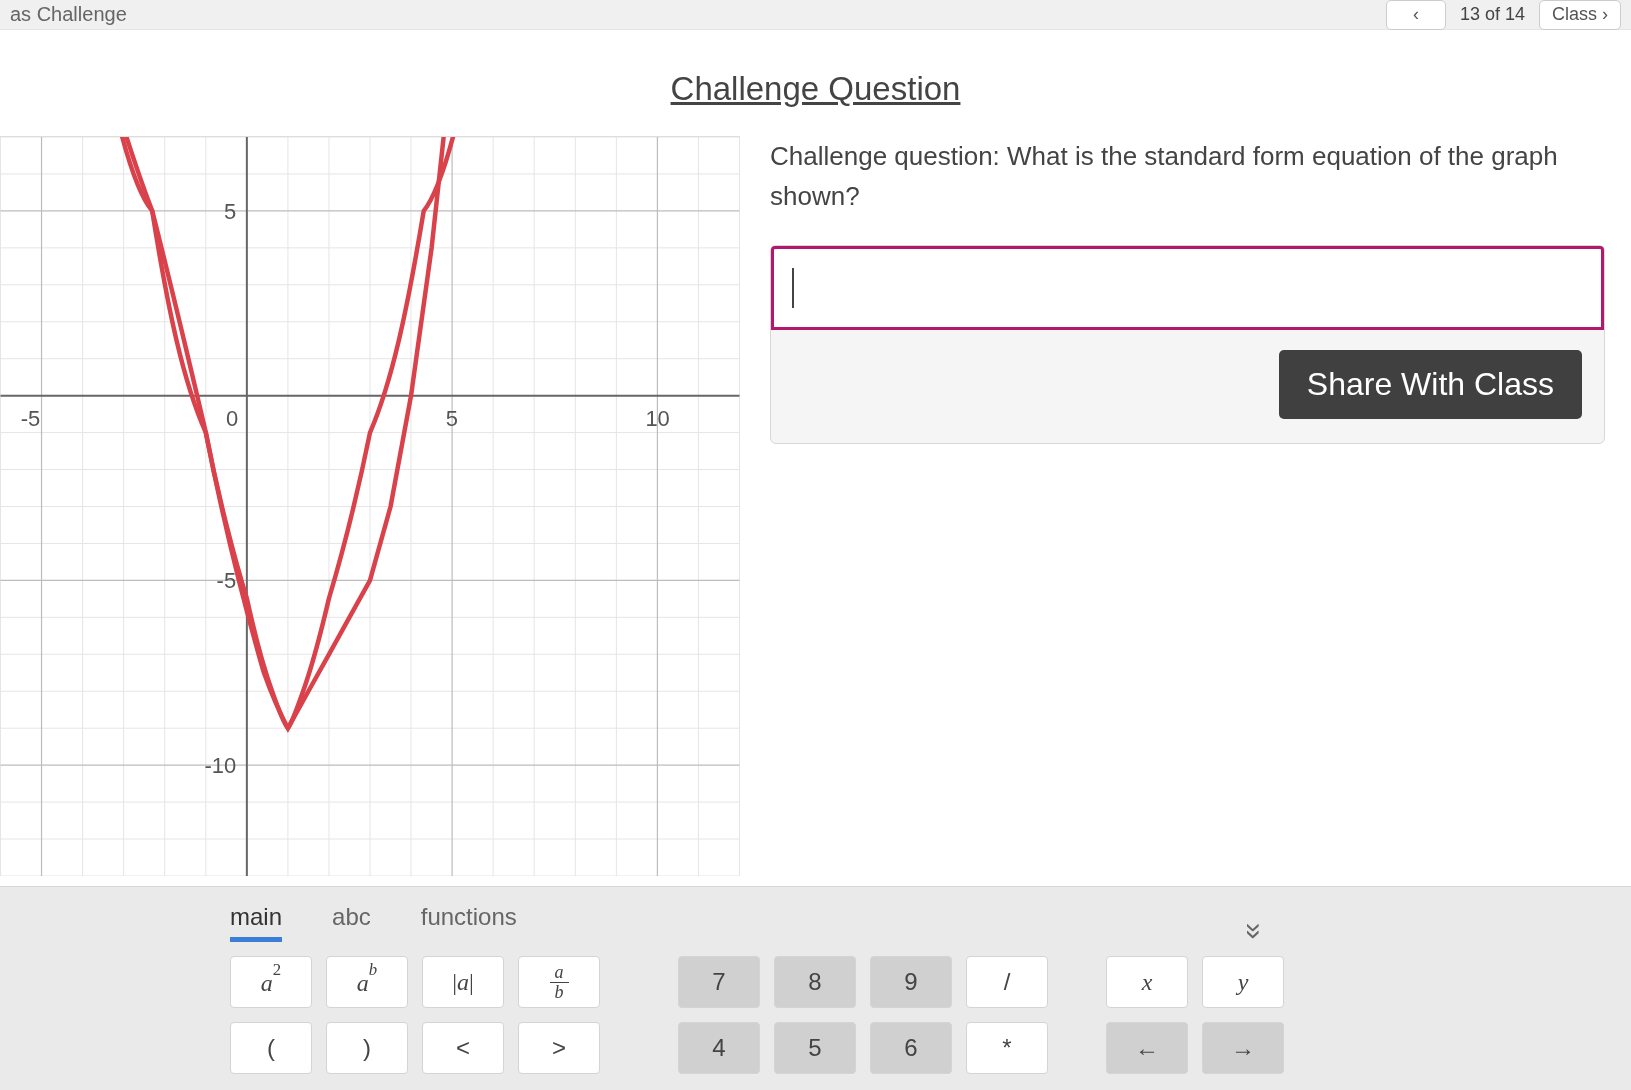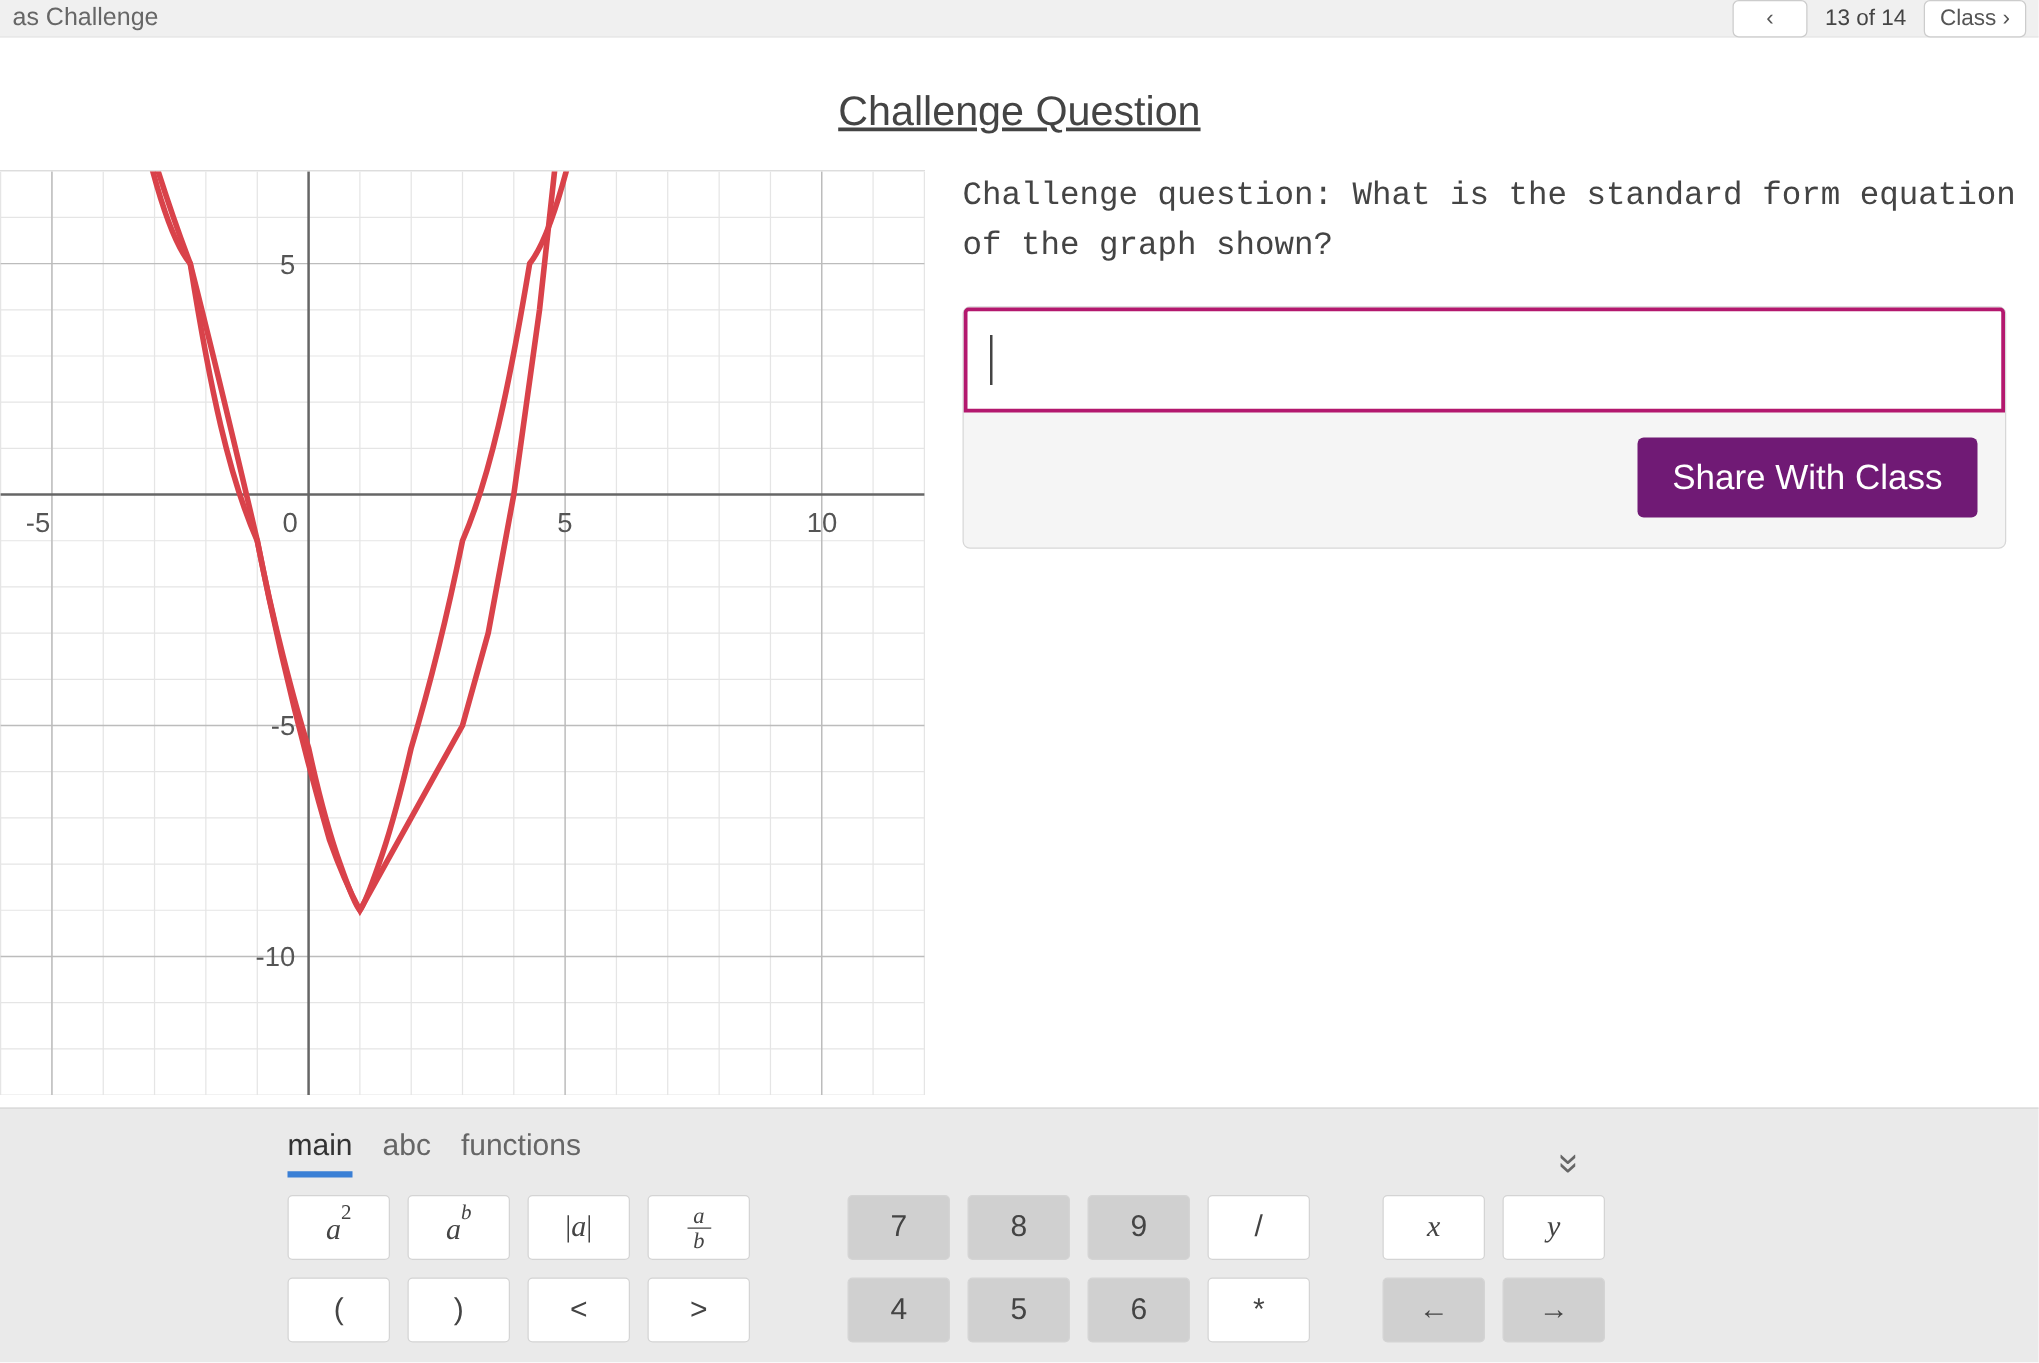--- a/index.html
+++ b/index.html
@@ -68,21 +68,20 @@
   
   .panel {
     flex:1;
     padding-right:10px;
   }
   .question-text {
     font-size:26px;
     color:#444;
     line-height:1.55;
     margin-bottom:28px;
-    font-family:Liberation Mono, monospace;
   }
   .answer-box {
     border:1px solid #d7d7d7;
     border-radius:6px;
     background:#f5f5f5;
     padding:0;
     width: 835px;
   }
   .math-input {
     border:3px solid #b3186e;
@@ -96,45 +95,45 @@
   .cursor-blink {
     width:2px; height:40px; background:#444;
     animation: blink 1s step-end infinite;
   }
   @keyframes blink { 50% { opacity:0; } }
   .share-bar {
     display:flex; justify-content:flex-end;
     padding:20px 22px 24px;
   }
   .share-btn {
-    background:#701a75;
+    background:#404040;
     color:#fff;
     border:none;
     border-radius:5px;
     padding:16px 28px;
-    font-size:28px;
+    font-size:32px;
     cursor:pointer;
   }
   
   .keypad {
     position:absolute;
     left:0; right:0;
     bottom:0;
     background:#eaeaea;
     border-top:1px solid #d6d6d6;
     padding: 16px 0 0 0;
     height: 204px;
   }
   .keypad-inner {
     width: 1060px;
     margin-left: 230px;
   }
   .tabs {
     display:flex;
-    gap:24px;
+    gap:50px;
     font-size:24px;
     color:#666;
     margin-bottom:14px;
   }
   .tab { cursor:pointer; padding-bottom:6px; }
   .tab.active {
     color:#333;
     border-bottom:5px solid #3a7fd5;
   }
   .key-rows { display:flex; flex-direction:column; gap:14px; }

